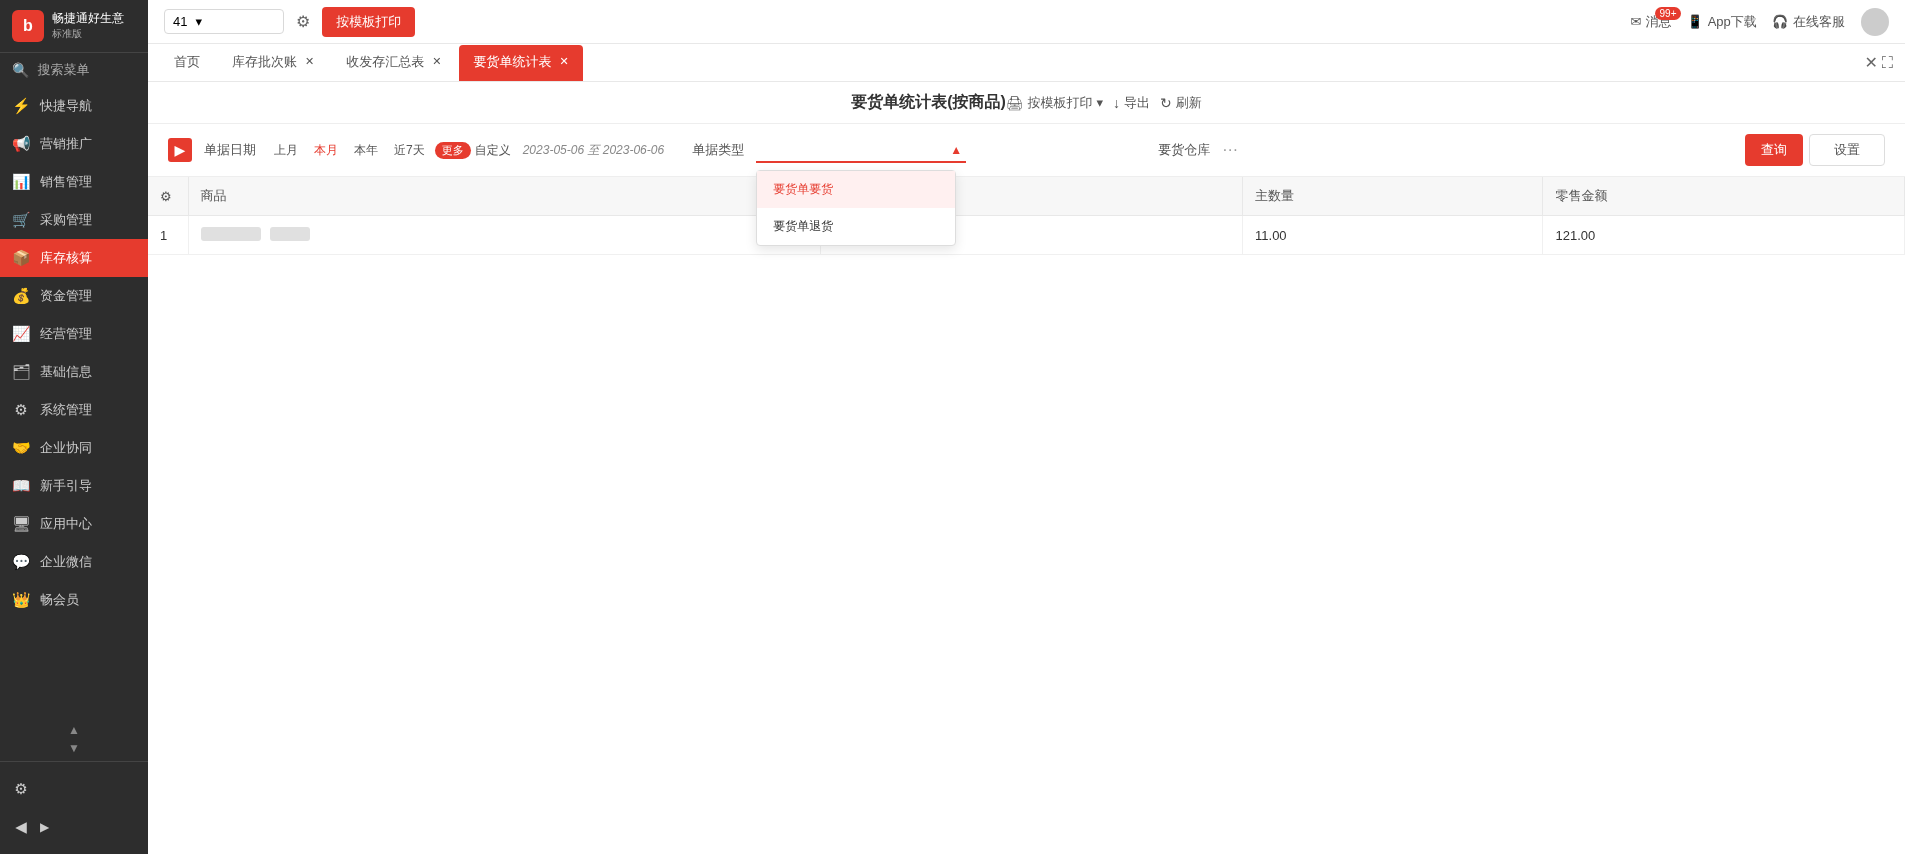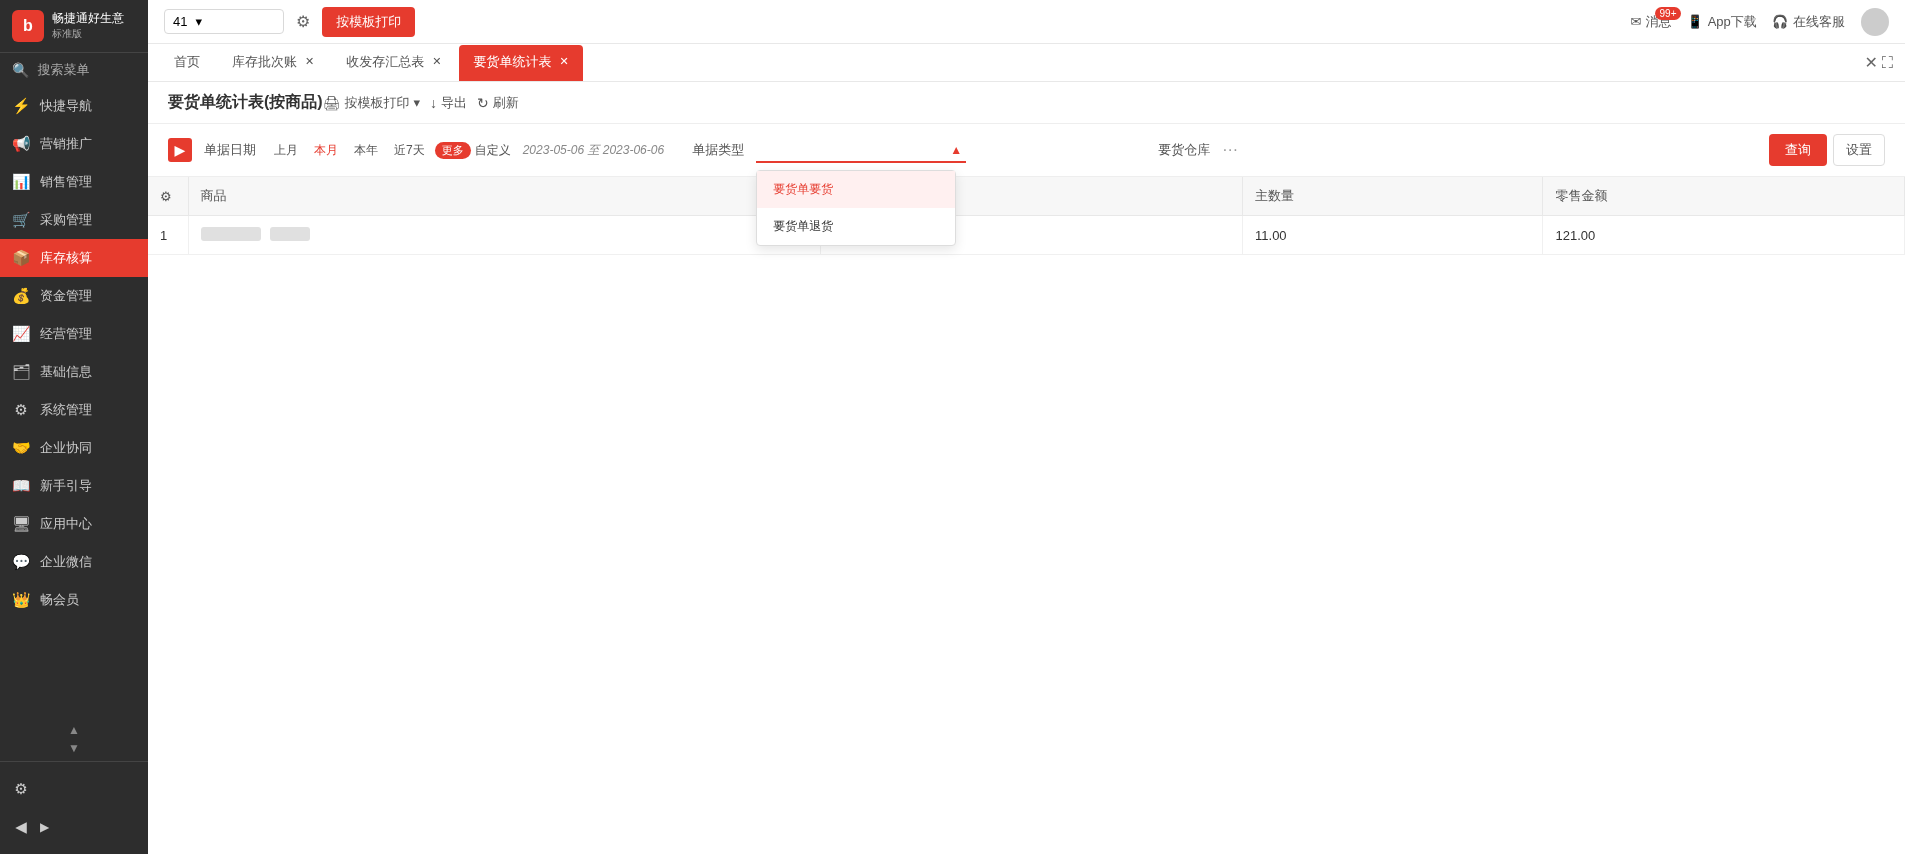--- a/index.html
+++ b/index.html
@@ -134,22 +134,22 @@
       flex: 1;
       overflow: hidden;
       display: flex;
       flex-direction: column;
       background: #f5f5f5;
     }
 
     
     .page-header {
       background: white;
-      padding: 10px 20px;
-      display: flex; align-items: center; justify-content: flex-start;
+      padding: 10px 32px;
+      display: flex; align-items: center; justify-content: center;
       border-bottom: 1px solid #eee;
       flex-shrink: 0;
     }
     .page-title { font-size: 16px; font-weight: bold; color: #333; }
     .page-actions { display: flex; align-items: center; gap: 10px; }
     .page-action-btn {
       background: none; border: none; cursor: pointer;
       color: #555; font-size: 13px;
       display: flex; align-items: center; gap: 4px;
     }
@@ -211,21 +211,21 @@
 
     .filter-actions { margin-left: auto; display: flex; gap: 6px; }
     .btn-query {
       background: #e63b2e; color: white;
       border: none; border-radius: 4px;
       padding: 6px 16px; cursor: pointer; font-size: 13px;
     }
     .btn-setting {
       background: white; color: #555;
       border: 1px solid #ddd; border-radius: 4px;
-      padding: 6px 12px; cursor: pointer; font-size: 13px;
+      padding: 6px 24px; cursor: pointer; font-size: 13px;
     }
 
     
     .dropdown-overlay {
       position: absolute;
       background: white;
       border: 1px solid #ddd;
       border-radius: 4px;
       box-shadow: 0 4px 12px rgba(0,0,0,0.1);
       z-index: 999;

